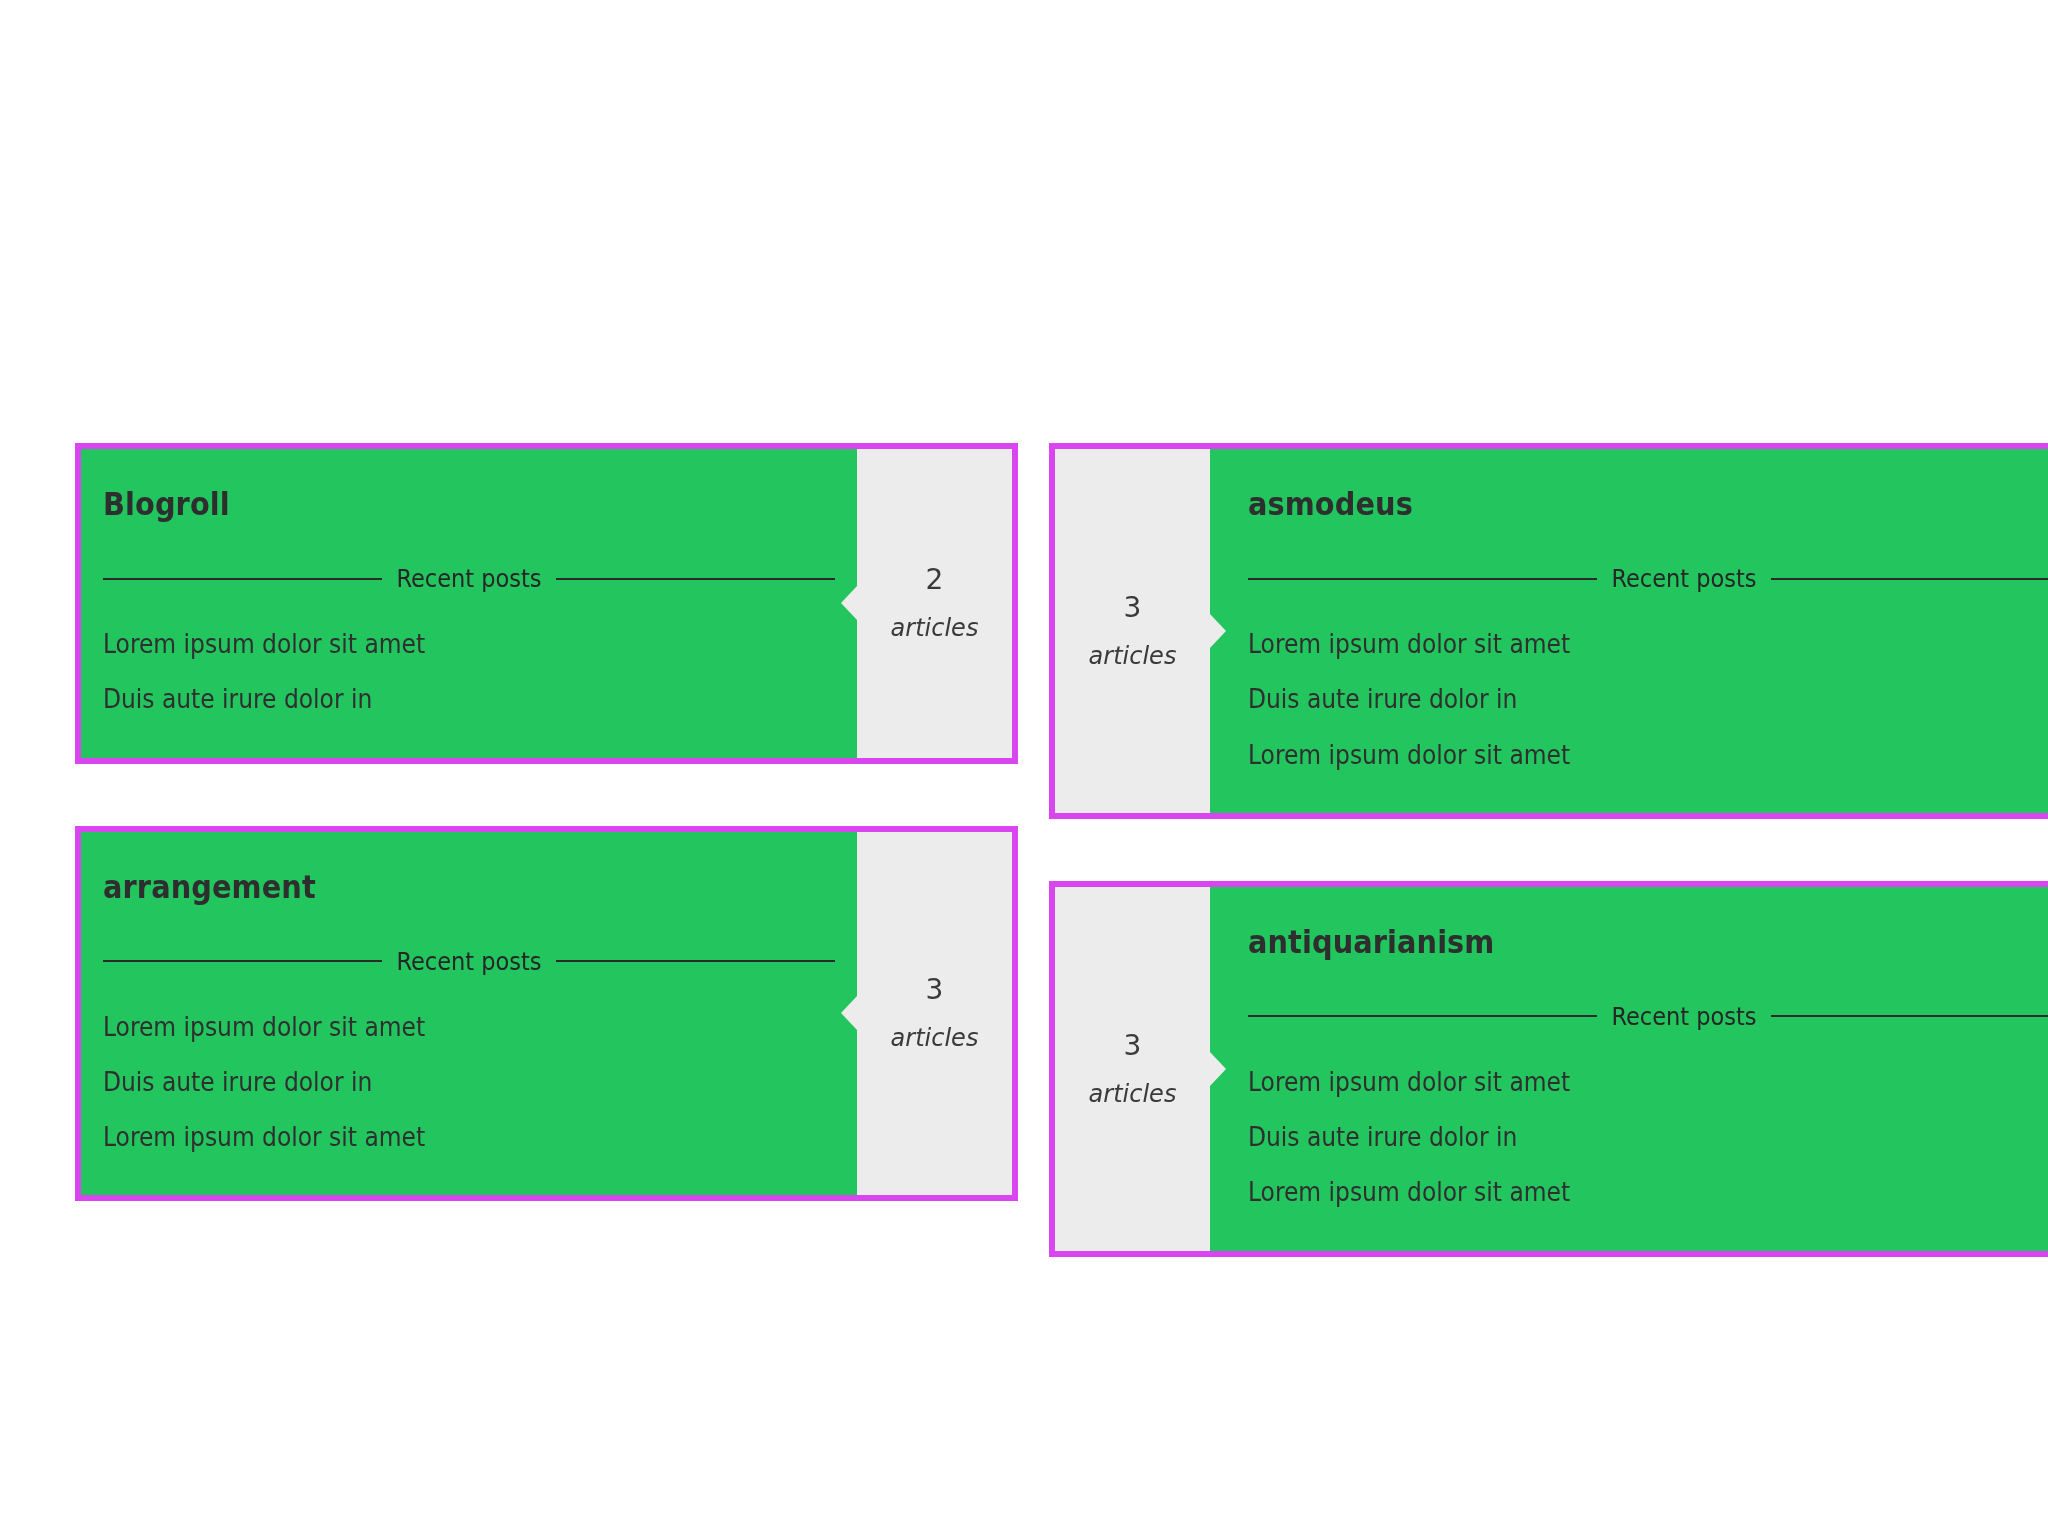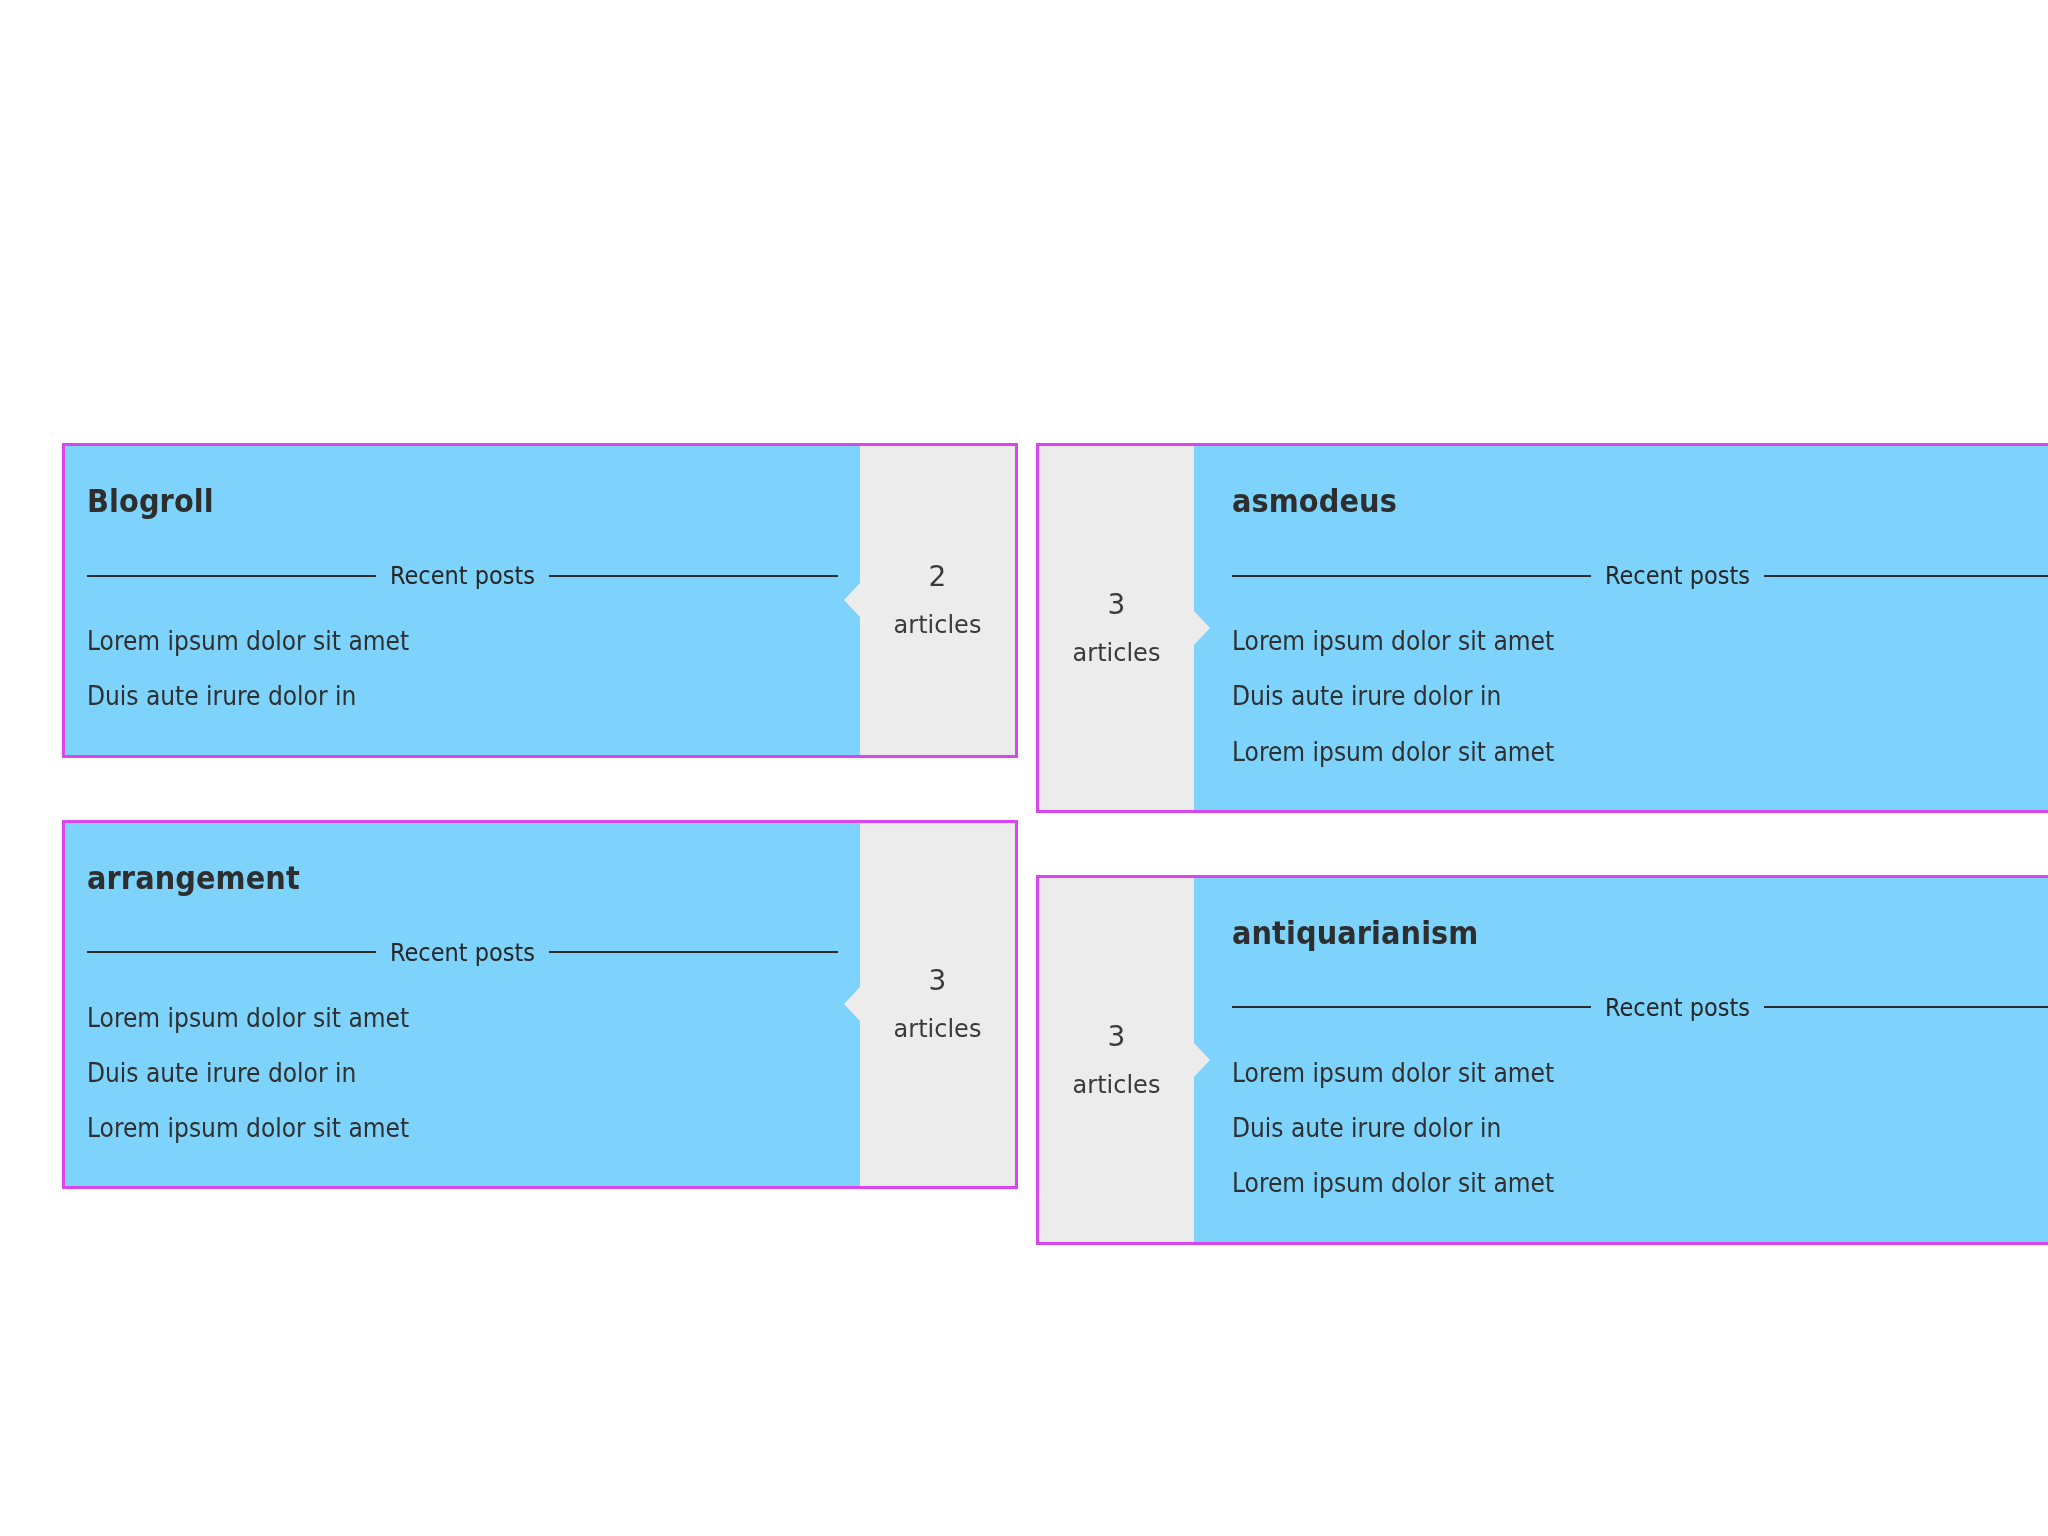--- a/index.html
+++ b/index.html
@@ -29,24 +29,25 @@
     position: absolute;
     top: 443px;
   }
   .col-left  { left: 62px;   width: 956px; }
   .col-right { left: 1036px; width: 1126px; }
 
   
   .card {
     position: relative;
     display: flex;
-    background: #7dd3fc;
-    border: 3px solid #d946ef;
+    background: #22c55e;
+    border: 6px solid #d946ef;
     box-sizing: border-box;
     overflow: hidden;
+    margin-left: 13px;
   }
   .card + .card { margin-top: 62px; }
 
   .card-right-variant { flex-direction: row-reverse; }
 
   
   .card-body {
     flex: 1 1 auto;
     padding: 38px 0 30px 0;
     min-width: 0;
@@ -121,20 +122,21 @@
     font-weight: 400;
     line-height: 1;
     font-family: "DejaVu Sans", "Liberation Sans", sans-serif;
   }
   .badge-unit {
     font-size: 24px;
     font-weight: 400;
     line-height: 1;
     margin-top: 22px;
     font-family: "DejaVu Sans", "Liberation Sans", sans-serif;
+    font-style: italic;
   }
 
   
   .badge-notch {
     position: absolute;
     top: 50%;
     width: 0;
     height: 0;
     border-top: 17px solid transparent;
     border-bottom: 17px solid transparent;

